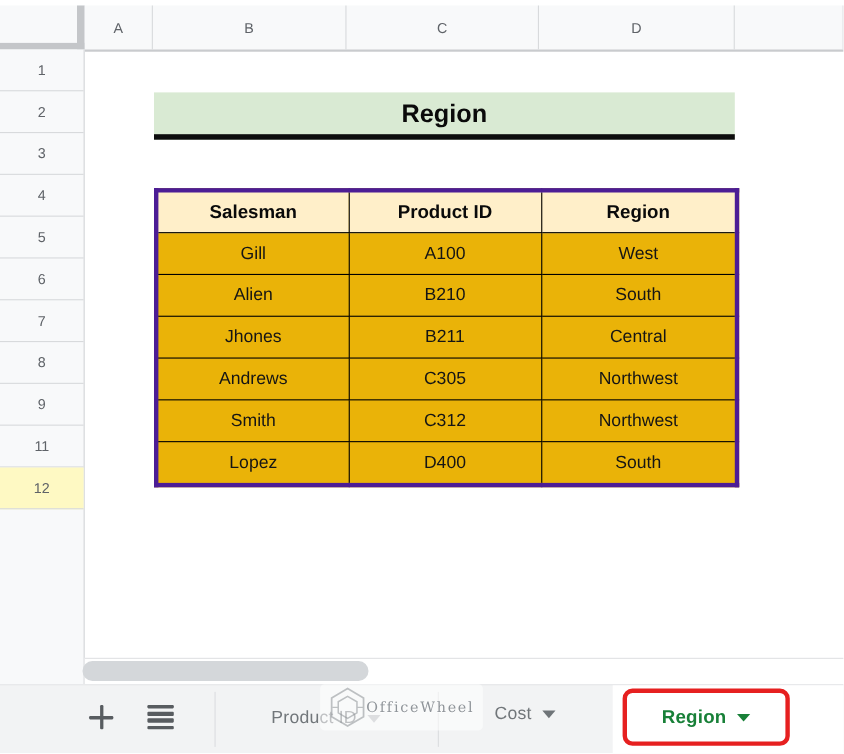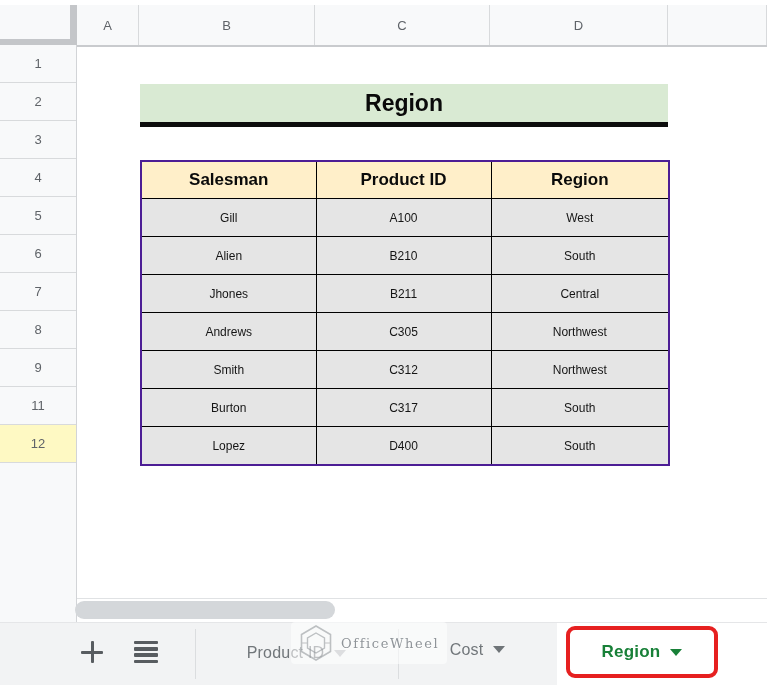--- a/index.html
+++ b/index.html
@@ -20,26 +20,26 @@
   .row-h.active-row{background:#fef9c3;}
 
   
   .grid{position:absolute;left:77px;top:45px;width:690px;height:553px;background:#fff;}
 
   .title-banner{position:absolute;left:140px;top:84px;width:528px;height:38px;
                 background:var(--title-bg,#d9ead3);border-bottom:5px solid #0d0d0d;
                 display:flex;align-items:center;justify-content:center;
                 font-weight:bold;font-size:23px;color:#0a0a0a;box-sizing:content-box;}
 
-  table.data-table{position:absolute;left:140px;top:160px;width:528px;border-collapse:collapse;
-                   table-layout:fixed;background:#e5e5e5;border:2px solid #4c1d95;}
+  table.data-table{position:absolute;left:140px;top:171px;width:528px;border-collapse:collapse;
+                   table-layout:fixed;background:#eab308;border:4px solid #4c1d95;}
   table.data-table th,table.data-table td{border:1px solid #000;text-align:center;padding:0;}
   table.data-table thead th{height:36px;background:var(--thead-bg,#ffefc9);
                             font-size:17px;font-weight:bold;color:#0a0a0a;}
-  table.data-table tbody td{height:37px;font-size:12px;color:#151515;}
+  table.data-table tbody td{height:37px;font-size:16px;color:#151515;}
 
   
   .hstrip{position:absolute;left:77px;top:598px;width:690px;height:24px;background:#fff;
           border-top:1px solid #e0e2e4;box-sizing:border-box;}
   .hthumb{position:absolute;left:75px;top:601px;width:260px;height:18px;background:#d4d7da;border-radius:9px;}
 
   
   .tabbar{position:absolute;left:0;top:622px;width:767px;height:63px;background:#f2f3f4;
           border-top:1px solid #e5e6e8;box-sizing:border-box;}
   .tab-active-zone{position:absolute;left:557px;top:0;width:210px;height:62px;background:#fff;}
@@ -64,21 +64,21 @@
   .red-box{position:absolute;left:566px;top:626px;width:152px;height:52px;box-sizing:border-box;
            border:4px solid var(--highlight-red,#e62020);border-radius:9px;background:#fff;
            display:flex;align-items:center;justify-content:center;gap:12px;}
   .region-label{font-size:17px;font-weight:bold;color:var(--green,#188038);}
   .caret-region{color:var(--green,#188038);}
 
   
   .watermark{position:absolute;left:291px;top:622px;height:42px;display:flex;align-items:center;
              padding:0 8px;background:rgba(255,255,255,.55);border-radius:4px;z-index:5;pointer-events:none;}
   .wm-text{font-family:"DejaVu Serif",serif;font-size:13px;letter-spacing:1.6px;color:#8f9499;
-           text-shadow:0 1px 0 rgba(255,255,255,.8);margin-left:8px;}
+           text-shadow:0 1px 0 rgba(255,255,255,.8);margin-left:0;}
   .wm-hex{opacity:.55;}
 </style>
 </head>
 <body>
 
 <div class="canvas" style="--title-bg: #d9ead3; --thead-bg: #ffefc9; --green: #188038; --highlight-red: #e62020;">
 
   <div class="grid"></div>
 
   <div class="corner"></div>
@@ -140,25 +140,20 @@
           <td>Andrews</td>
           <td>C305</td>
           <td>Northwest</td>
         </tr>
         <tr>
           <td>Smith</td>
           <td>C312</td>
           <td>Northwest</td>
         </tr>
         <tr>
-          <td>Burton</td>
-          <td>C317</td>
-          <td>South</td>
-        </tr>
-        <tr>
           <td>Lopez</td>
           <td>D400</td>
           <td>South</td>
         </tr>
       </tbody>
   </table>
 
   <div class="hstrip"></div>
   <div class="hthumb"></div>
 

